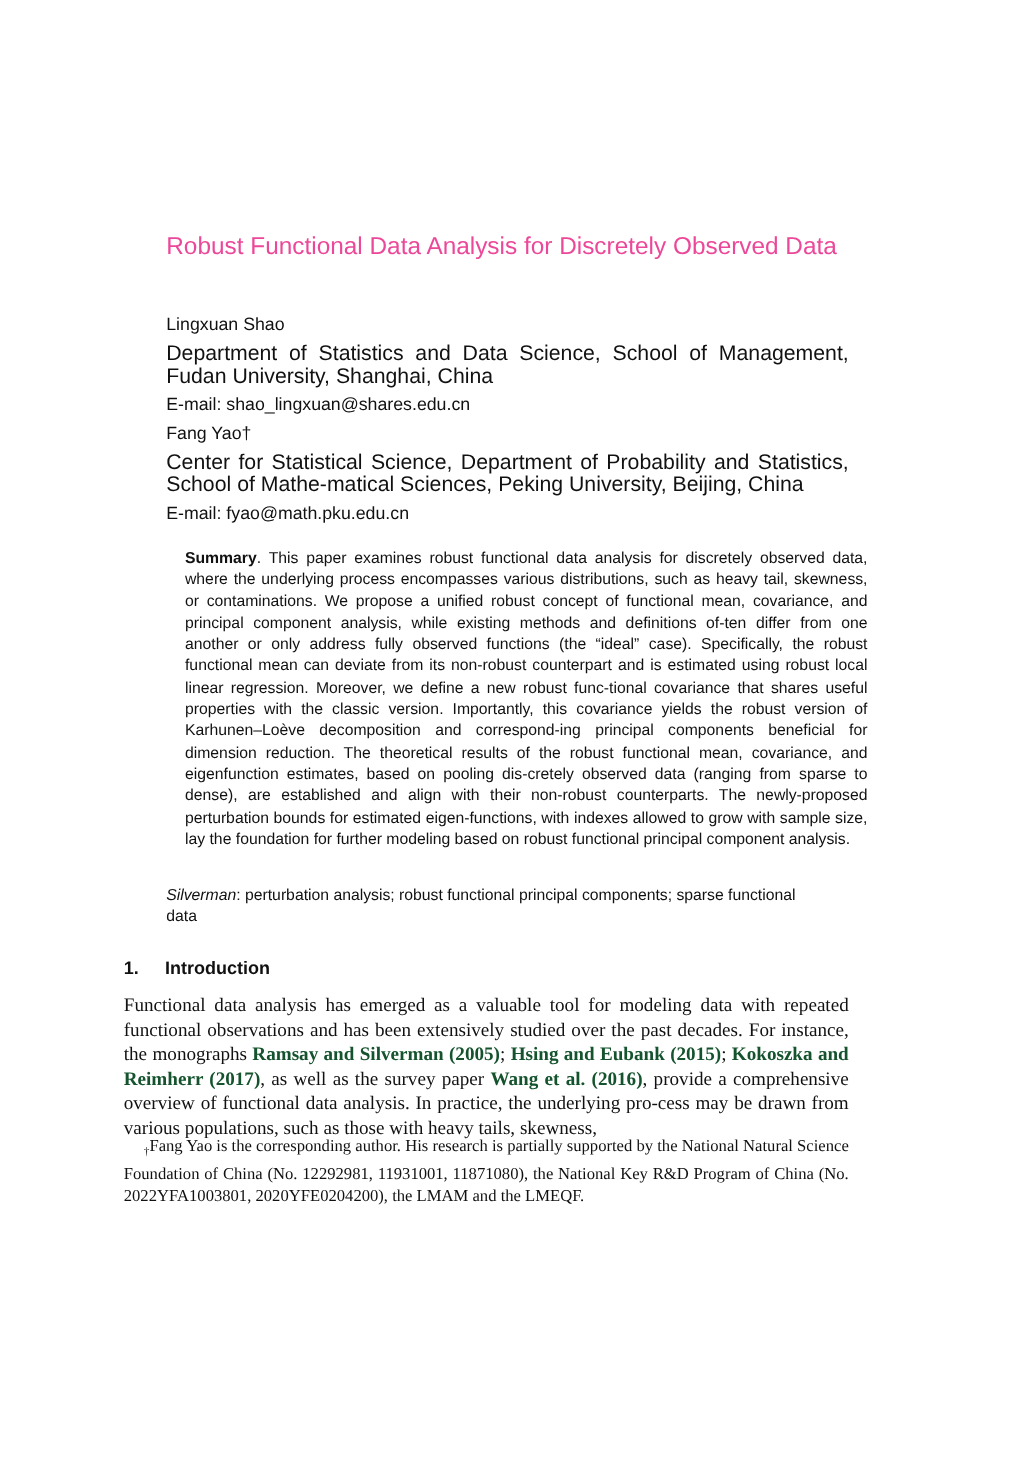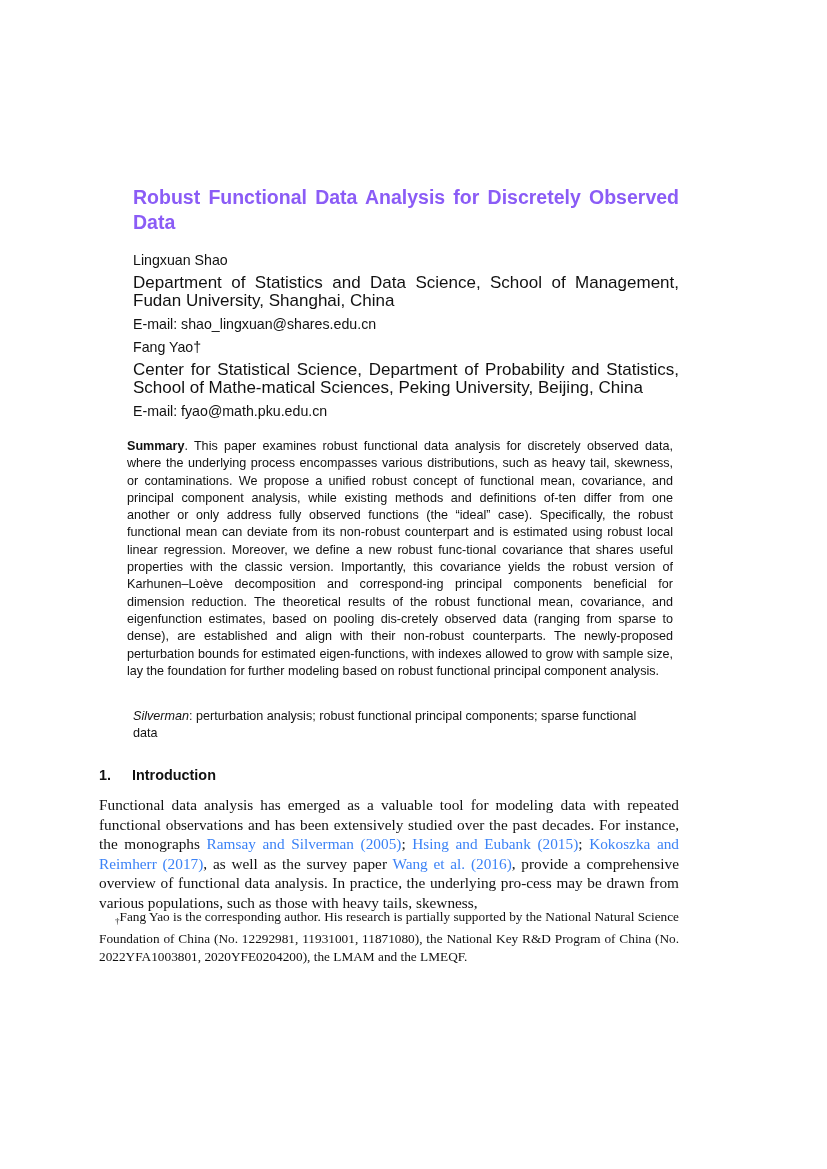--- a/index.html
+++ b/index.html
@@ -1,48 +1,48 @@
 <!DOCTYPE html>
 <html><head>
 <meta charset="utf-8">
 <style>
   html, body { margin: 0; padding: 0; background: #ffffff; }
   body { width: 827px; height: 1169px; position: relative; overflow: hidden; color: #111; }
   .title {
     position: absolute; left: 133px; top: 172px; width: 546px;
-    font-family: "Liberation Sans", sans-serif; font-weight: bold;
+    font-family: "Liberation Sans", sans-serif; font-weight: normal;
     font-size: 19.5px; line-height: 25px; text-align: justify; text-align-last: left;
-    color: #8b5cf6;
+    color: #ec4899;
   }
   .block { position: absolute; left: 133px; width: 546px; }
   .author { font-family: "Liberation Sans", sans-serif; font-size: 14.2px; line-height: 18px; }
   .affil { font-family: "Liberation Sans", sans-serif; font-size: 17px; line-height: 18px; text-align: justify; text-align-last: left; }
   .email { font-family: "Liberation Sans", sans-serif; font-size: 14.2px; line-height: 18px; }
   .summary {
-    position: absolute; left: 127px; top: 438px; width: 546px;
+    position: absolute; left: 148px; top: 438px; width: 546px;
     font-family: "Liberation Sans", sans-serif; font-size: 12.6px; line-height: 17.3px;
     text-align: justify; text-align-last: left;
   }
   .summary b { font-weight: bold; }
   .keywords {
     position: absolute; left: 133px; top: 708px; width: 520px;
     font-family: "Liberation Sans", sans-serif; font-size: 12.6px; line-height: 17.3px;
   }
   .keywords i { font-style: italic; }
   .section {
     position: absolute; left: 99px; top: 766px;
     font-family: "Liberation Sans", sans-serif; font-weight: bold; font-size: 14.4px; line-height: 18px;
   }
   .section .num { display: inline-block; width: 33px; }
   .intro {
     position: absolute; left: 99px; top: 795px; width: 580px;
     font-family: "Liberation Serif", serif; font-size: 15.3px; line-height: 19.6px;
     text-align: justify; text-align-last: left;
   }
-  .cite { color: #3b82f6; text-decoration: none; cursor: pointer; }
+  .cite { color: #14532d; text-decoration: none; cursor: pointer; font-weight: bold; }
   .footnote {
     position: absolute; left: 99px; top: 908px; width: 580px;
     font-family: "Liberation Serif", serif; font-size: 13.3px; line-height: 18.2px;
     text-align: justify; text-align-last: left; text-indent: 16px;
   }
   .dagger-small { font-size: 9px; vertical-align: -3px; }
 </style>
 </head>
 <body>
 

